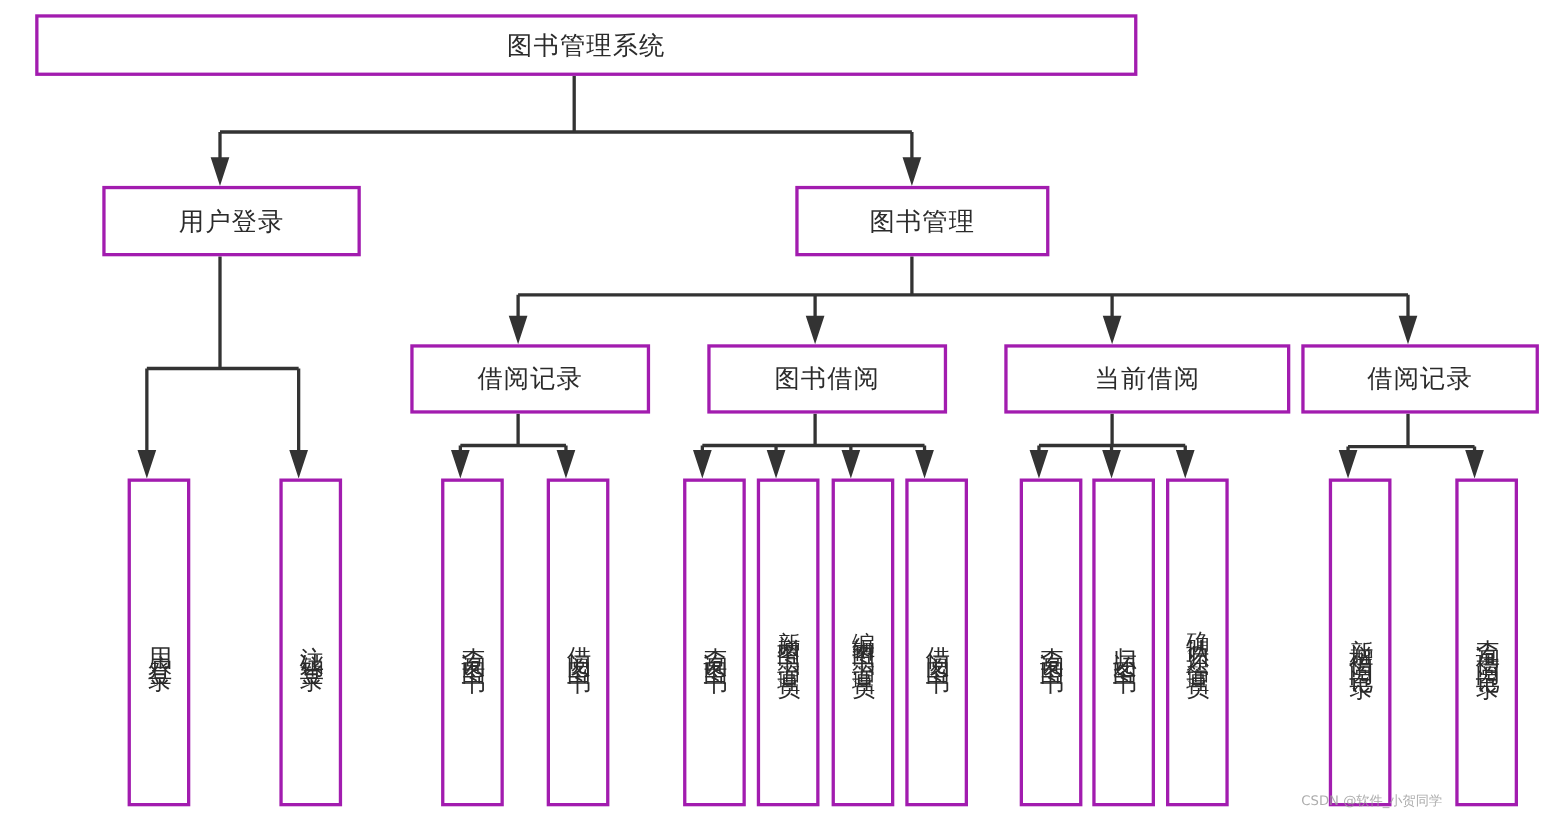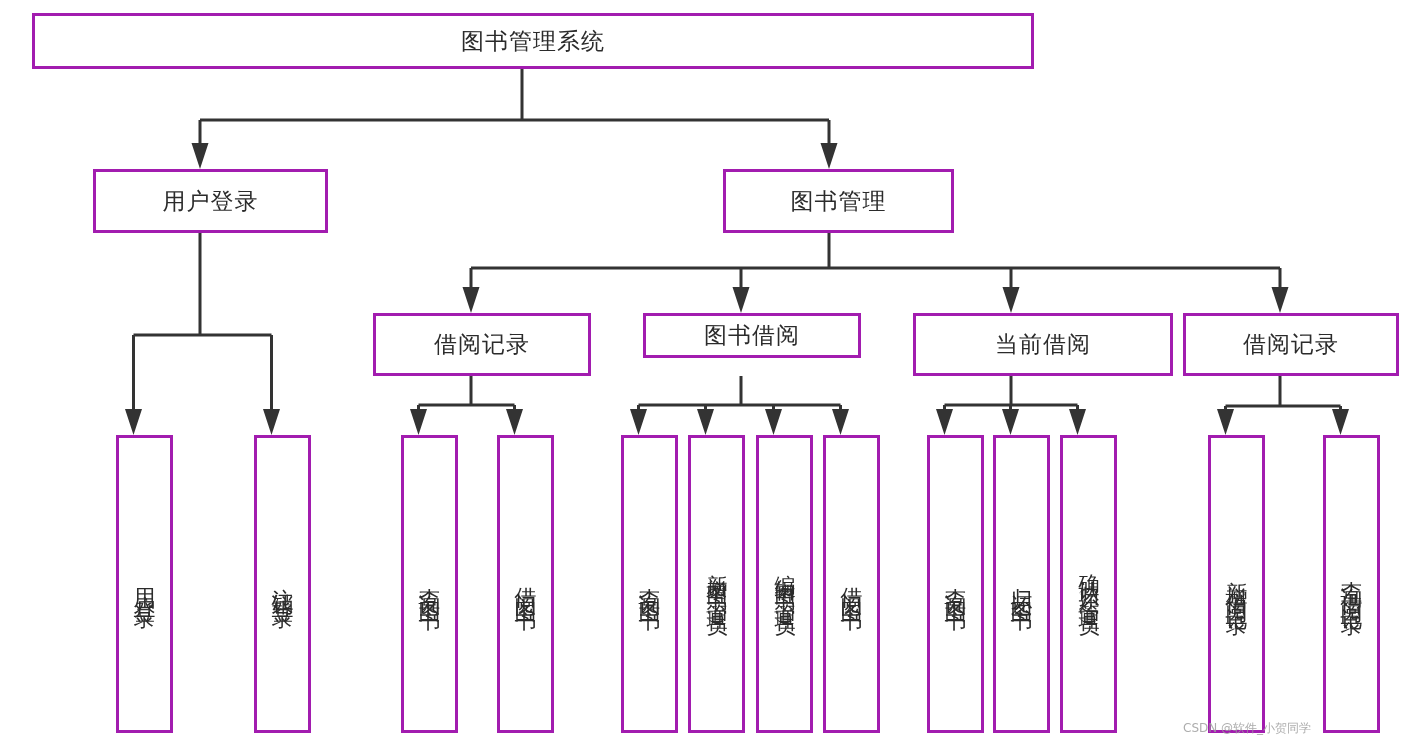--- a/index.html
+++ b/index.html
@@ -68,21 +68,21 @@
   <div class="box h" style="left:82px;top:169px;width:235px;height:64px">
     <span class="lbl">用户登录</span>
   </div>
   <div class="box h" style="left:712px;top:169px;width:231px;height:64px">
     <span class="lbl">图书管理</span>
   </div>
 
   <div class="box h" style="left:362px;top:313px;width:218px;height:63px">
     <span class="lbl">借阅记录</span>
   </div>
-  <div class="box h" style="left:632px;top:313px;width:218px;height:45px">
+  <div class="box h" style="left:632px;top:313px;width:218px;height:63px">
     <span class="lbl">图书借阅</span>
   </div>
   <div class="box h" style="left:902px;top:313px;width:260px;height:63px">
     <span class="lbl">当前借阅</span>
   </div>
   <div class="box h" style="left:1172px;top:313px;width:216px;height:63px">
     <span class="lbl">借阅记录</span>
   </div>
 
   <div class="box v" style="left:105px;top:435px">

